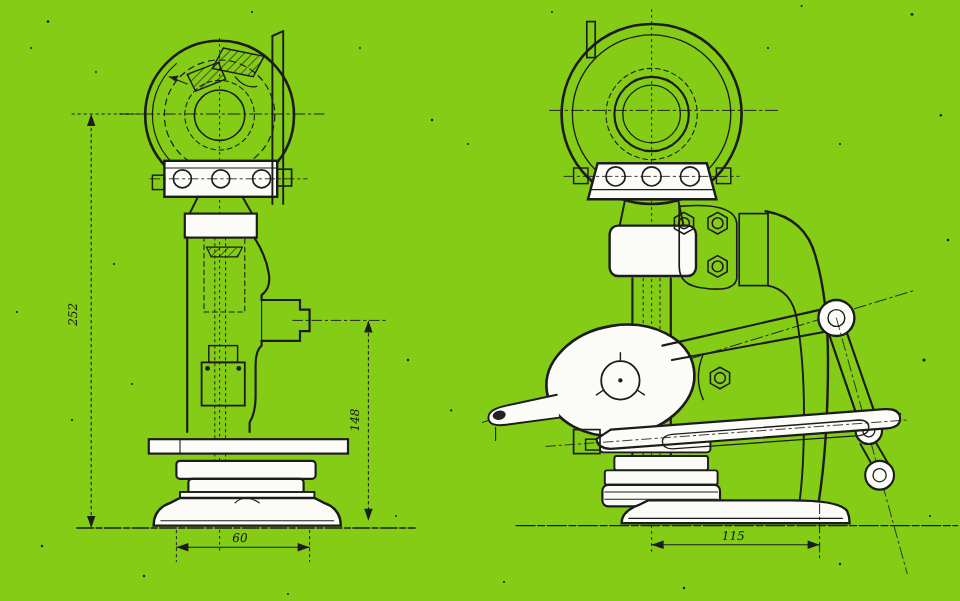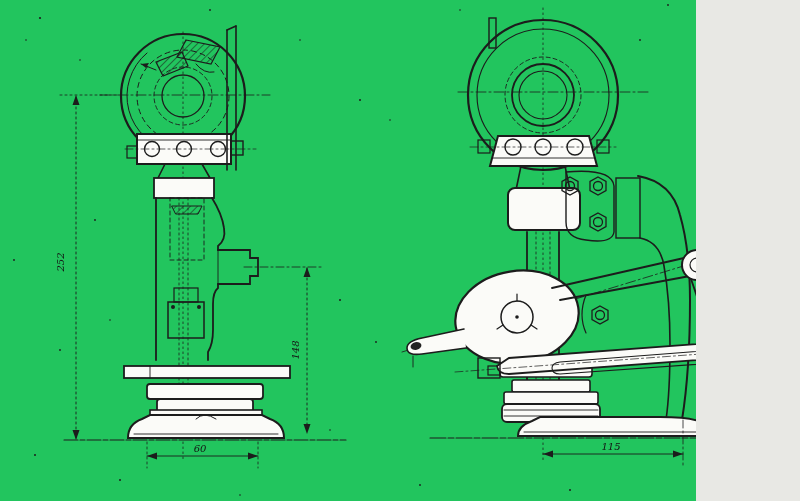--- a/index.html
+++ b/index.html
@@ -1,18 +1,18 @@
 <!DOCTYPE html>
 <html><head>
 <meta charset="utf-8">
 <style>
   html,body{margin:0;padding:0;background:#e8e8e4;}
   .sheet{
-    position:relative;width:696px;height:501px;overflow:hidden;
-    background:#22c55e;
+    position:relative;width:800px;height:501px;overflow:hidden;
+    background:#84cc16;
     font-family:"DejaVu Serif", serif;
   }
   svg{display:block}
   .dim-label{
     font-family:"DejaVu Serif", serif;
     font-style:italic;
     font-size:10px;
     fill:#141414;
   }
 </style>

